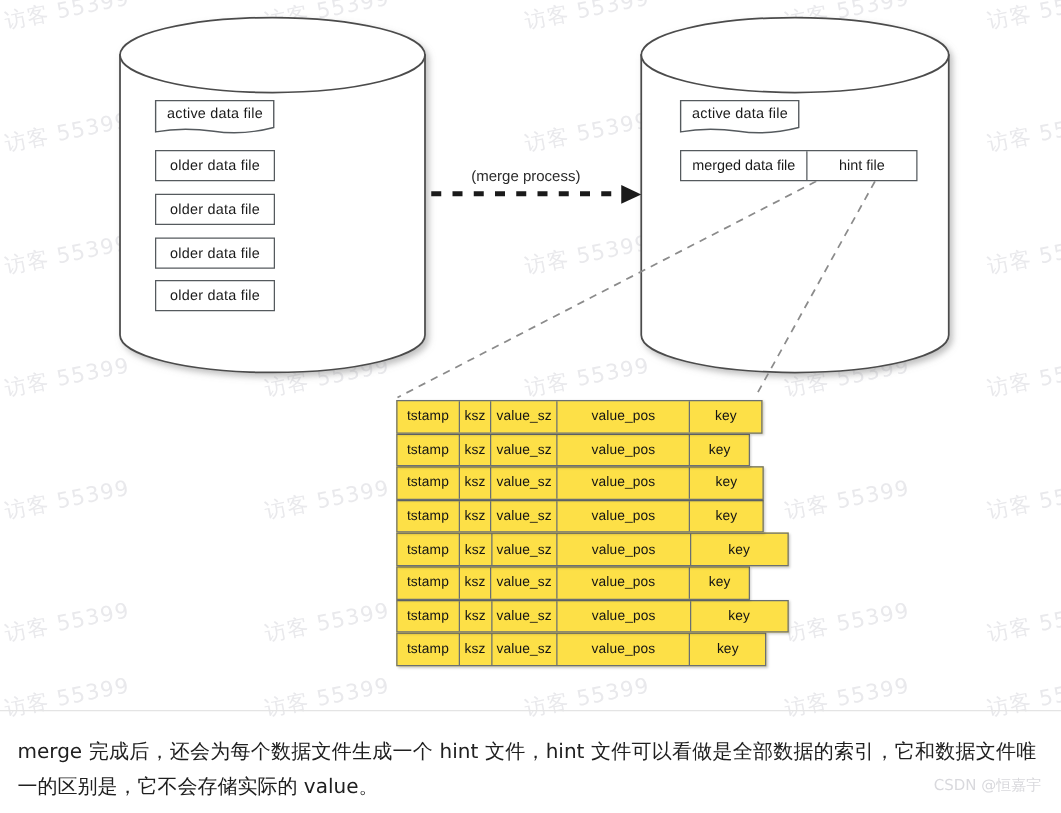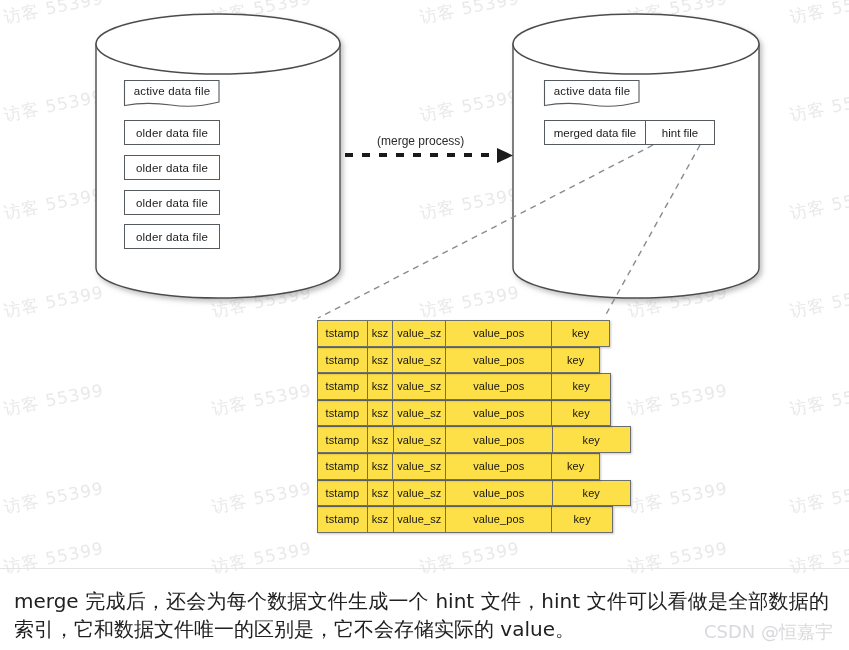--- a/index.html
+++ b/index.html
@@ -82,27 +82,27 @@
     white-space:nowrap;
   }
 
   
   #captionwrap{
     position:absolute;left:0;top:568px;width:849px;height:82px;
     border-top:1px solid #e4e4e4;
   }
   #caption{
     position:absolute;left:14px;top:18px;width:815px;
-    font-size:20px;line-height:28px;color:#202020;
+    font-size:16px;line-height:28px;color:#202020;
     font-family:"DejaVu Sans",sans-serif;
     text-align:justify;
   }
   #csdn{
     position:absolute;right:16px;top:620px;
-    font-size:18px;color:#d9d9dd;
+    font-size:12px;color:#d9d9dd;
     font-family:"DejaVu Sans",sans-serif;
     white-space:nowrap;
     user-select:none;
     margin-left:19px;
   }
 </style>
 </head>
 <body>
 
 <div id="stage">
@@ -190,21 +190,21 @@
     <div class="fbox" style="left:124px;top:190px;width:96px;height:25px;">older data file</div>
     <div class="fbox" style="left:124px;top:224px;width:96px;height:25px;">older data file</div>
   </div>
 
   <div>
     <svg style="position:absolute;left:544px;top:80px;width:96px;height:28px;overflow:visible;">
       <path d="M0.5,0.5 L95,0.5 L95,22 Q70,28.5 47,25 Q22,21.5 0.5,25.5 Z" fill="#ffffff" stroke="#555a5e" stroke-width="1.1"></path>
     </svg>
     <div class="fbox bold" style="left:544px;top:80px;width:96px;height:22px;border:none;background:none;">active data file</div>
 
-    <div class="split" style="left:544px;top:120px;width:171px;height:25px;">
+    <div class="split" style="left:544px;top:120px;width:190px;height:25px;">
       <div class="left" style="width:100px;">merged data file</div>
       <div style="flex:1;">hint file</div>
     </div>
   </div>
 
   <div id="mergelabel">(merge process)</div>
 
   <div id="hinttable">
       <div class="trow" style="top: 0px; left: 0px; width: 293px; z-index: 20;">
         <div class="tcell" style="width: 50px;">tstamp</div>

